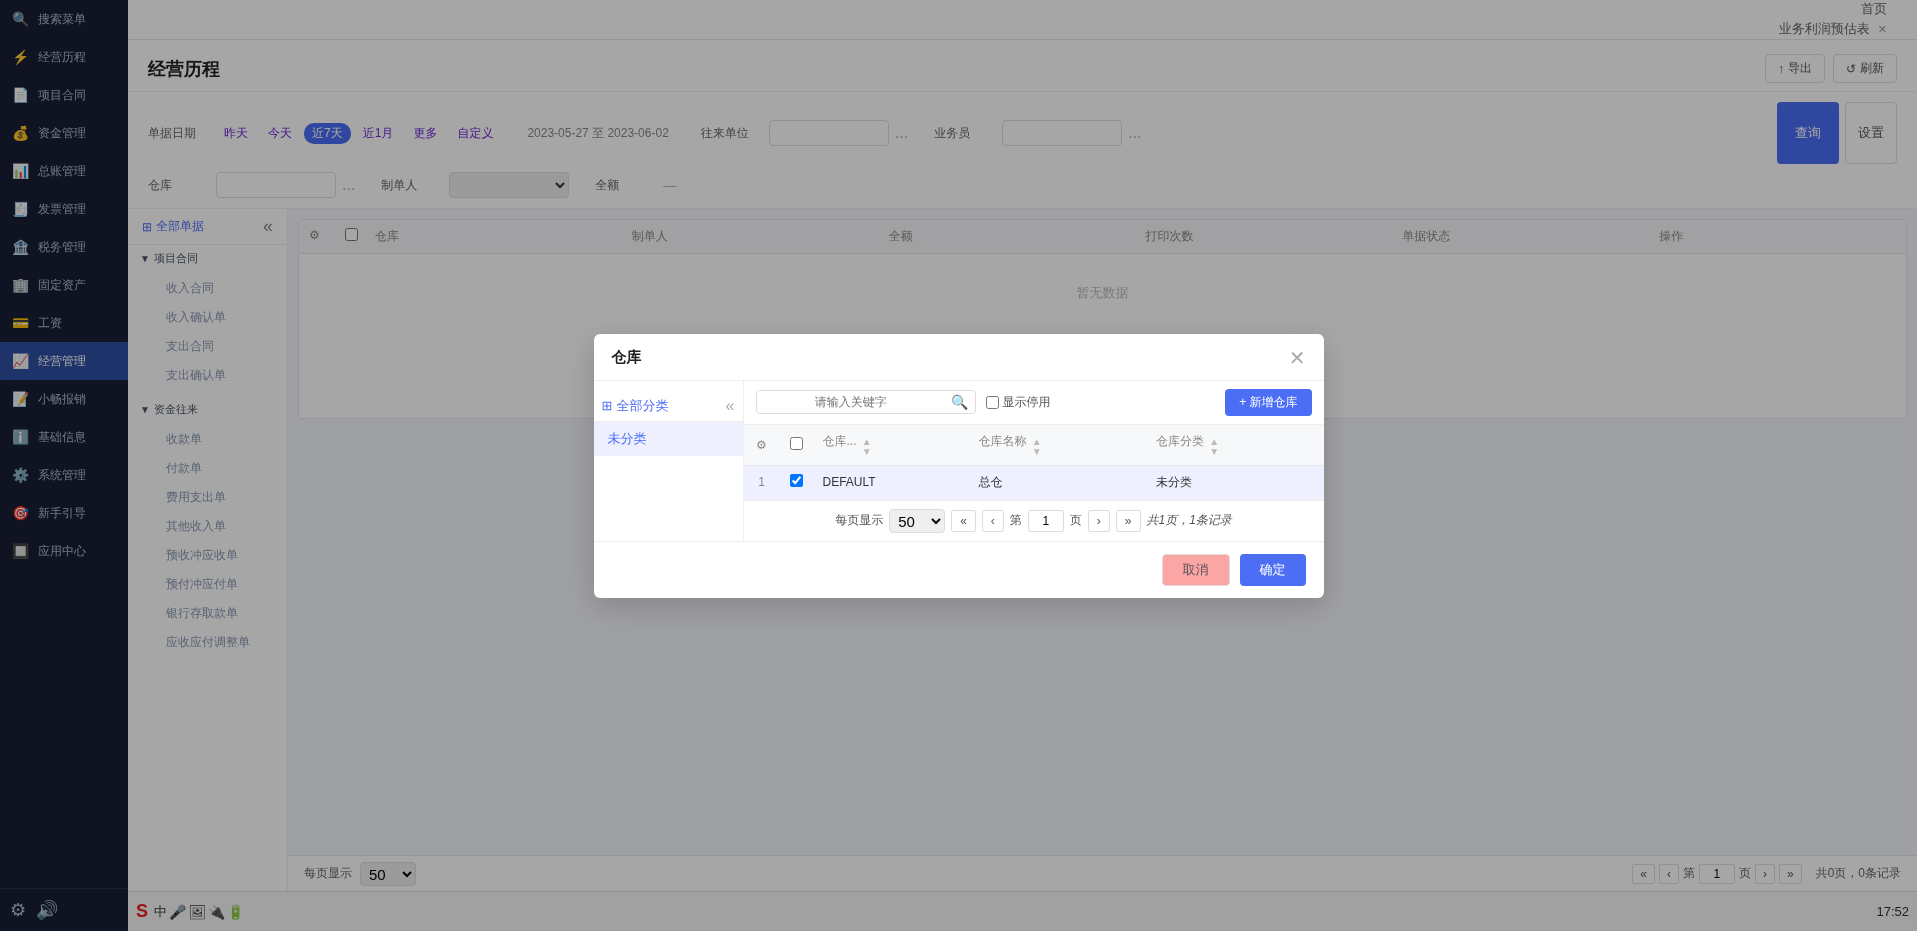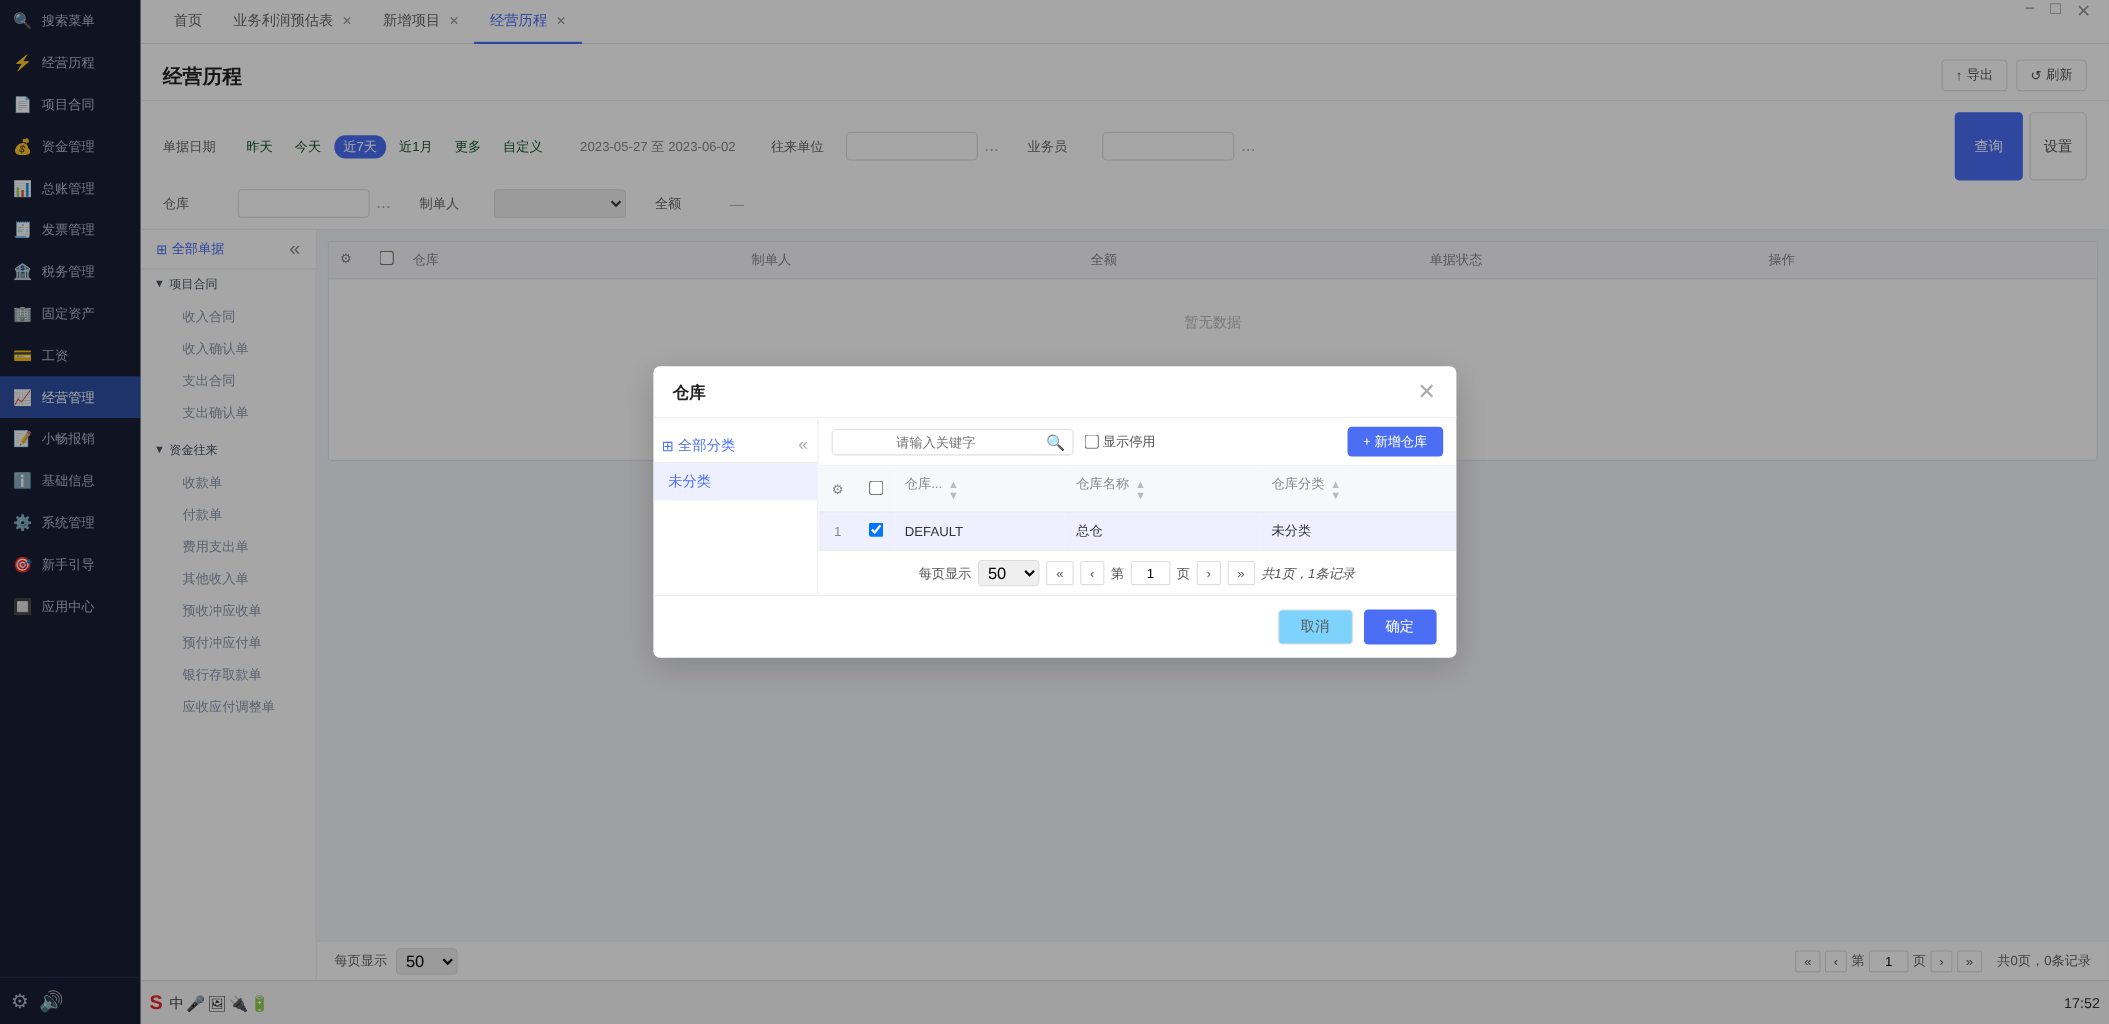--- a/index.html
+++ b/index.html
@@ -12,38 +12,38 @@
     .sidebar { width: 128px; background: #1a2035; display: flex; flex-direction: column; flex-shrink: 0; }
     .sidebar-item { padding: 10px 12px; display: flex; align-items: center; gap: 8px; color: #b0b8cc; font-size: 12px; cursor: pointer; }
     .sidebar-item.active { background: #2d4fa1; color: #fff; }
     .sidebar-item .icon { width: 18px; height: 18px; display: inline-flex; align-items: center; justify-content: center; font-size: 14px; }
     .sidebar-bottom { margin-top: auto; padding: 10px; display: flex; gap: 10px; color: #b0b8cc; font-size: 18px; cursor: pointer; border-top: 1px solid #2a3550; }
 
     
     .main-area { flex: 1; display: flex; flex-direction: column; background: #f0f2f5; }
 
     
-    .tab-bar { background: #fff; display: flex; align-items: flex-start; border-bottom: 1px solid #e4e7ed; padding: 0 16px; height: 40px; gap: 0; }
+    .tab-bar { background: #fff; display: flex; align-items: flex-end; border-bottom: 1px solid #e4e7ed; padding: 0 16px; height: 40px; gap: 0; flex-direction: column; }
     .tab { padding: 0 14px; height: 40px; display: flex; align-items: center; gap: 6px; font-size: 13px; color: #666; cursor: pointer; border-bottom: 2px solid transparent; white-space: nowrap; }
     .tab.active { color: #4b6ef5; border-bottom: 2px solid #4b6ef5; font-weight: 500; }
     .tab .close-btn { font-size: 11px; color: #999; margin-left: 2px; }
     .window-controls { margin-left: auto; display: flex; gap: 14px; font-size: 16px; color: #999; }
 
     
     .page-header { padding: 14px 20px 8px 20px; background: #fff; border-bottom: 1px solid #eee; display: flex; align-items: center; justify-content: space-between; }
     .page-title { font-size: 18px; font-weight: 600; color: #222; }
     .header-actions { display: flex; gap: 8px; }
     .btn-export, .btn-refresh { padding: 5px 12px; border: 1px solid #ddd; border-radius: 4px; background: #fff; color: #555; font-size: 12px; cursor: pointer; display: flex; align-items: center; gap: 4px; }
 
     
     .filter-bar { background: #fff; padding: 10px 20px; border-bottom: 1px solid #eee; }
     .filter-row { display: flex; align-items: center; gap: 12px; margin-bottom: 8px; }
     .filter-label { color: #666; font-size: 12px; min-width: 56px; }
     .date-tabs { display: flex; gap: 4px; }
-    .date-tab { padding: 2px 8px; border-radius: 3px; font-size: 12px; color: #14532d; cursor: pointer; background: none; border: none; }
+    .date-tab { padding: 2px 8px; border-radius: 3px; font-size: 12px; color: #6d28d9; cursor: pointer; background: none; border: none; }
     .date-tab.active { background: #4b6ef5; color: #fff; border-radius: 10px; }
     .date-range { font-size: 12px; color: #888; margin-left: 14px; }
     .filter-input-wrap { display: flex; align-items: center; gap: 6px; }
     .filter-input { border: 1px solid #ddd; border-radius: 4px; padding: 3px 8px; font-size: 12px; color: #333; width: 160px; height: 26px; }
     .filter-dots { color: #aaa; font-size: 16px; cursor: pointer; }
     .filter-select { border: 1px solid #ddd; border-radius: 4px; padding: 3px 8px; font-size: 12px; color: #333; height: 26px; }
     .btn-query { background: #4b6ef5; color: #fff; border: none; border-radius: 4px; padding: 22px 18px; font-size: 13px; cursor: pointer; }
     .btn-settings { background: #fff; border: 1px solid #ddd; border-radius: 4px; padding: 5px 12px; font-size: 13px; cursor: pointer; color: #555; }
     .dash { color: #aaa; }
     .filter-row2 { display: flex; align-items: center; gap: 12px; }
@@ -97,21 +97,21 @@
     .modal-table th { background: #f7f8fa; padding: 8px 10px; text-align: left; color: #888; border-bottom: 1px solid #e4e7ed; font-weight: 400; }
     .modal-table th .sort-arrows { font-size: 10px; color: #bbb; display: inline-flex; flex-direction: column; line-height: 1; margin-left: 2px; }
     .modal-table td { padding: 8px 10px; border-bottom: 1px solid #f0f0f0; color: #333; }
     .modal-table tr.selected td { background: #eef0ff; }
     .modal-table .checkbox-col { width: 30px; }
     .modal-table .num-col { width: 36px; color: #888; text-align: center; }
     .modal-pagination { padding: 8px 12px; display: flex; align-items: center; justify-content: center; gap: 6px; border-top: 1px solid #eee; font-size: 12px; color: #555; background: #fff; }
     .modal-page-btn { border: 1px solid #ddd; background: #fff; padding: 3px 8px; cursor: pointer; color: #555; border-radius: 2px; font-size: 12px; }
     .modal-page-input { border: 1px solid #ddd; width: 36px; text-align: center; padding: 3px; border-radius: 2px; font-size: 12px; }
     .modal-footer { padding: 12px 18px; display: flex; justify-content: flex-end; gap: 10px; border-top: 1px solid #eee; }
-    .btn-cancel { background: #7dd3fc; border: 1px solid #ddd; border-radius: 4px; padding: 6px 20px; font-size: 13px; cursor: pointer; color: #555; }
+    .btn-cancel { background: #fca5a5; border: 1px solid #ddd; border-radius: 4px; padding: 6px 20px; font-size: 13px; cursor: pointer; color: #555; }
     .btn-confirm { background: #4b6ef5; color: #fff; border: none; border-radius: 4px; padding: 6px 20px; font-size: 13px; cursor: pointer; }
     .per-page-select { border: 1px solid #ddd; border-radius: 4px; padding: 2px 4px; font-size: 15px; height: 24px; }
   </style>
 </head>
 <body>
 
 <div class="app-container">
 
   <div class="sidebar">
     <div class="sidebar-item">
@@ -304,20 +304,21 @@
         <div style="flex:1;display:flex;flex-direction:column;overflow:hidden;">
           <div style="flex:1;overflow:auto;padding:10px;">
             <div style="background:#fff;border:1px solid #e4e7ed;border-radius:3px;min-height:200px;">
 
               <div style="display:flex;background:#f7f8fa;border-bottom:1px solid #e4e7ed;font-size:12px;color:#888;">
                 <div style="padding:8px 10px;width:36px;">⚙</div>
                 <div style="padding:8px 10px;width:30px;"><input type="checkbox" style=""></div>
                 <div style="padding:8px 10px;flex:1;">仓库</div>
                 <div style="padding:8px 10px;flex:1;">制单人</div>
                 <div style="padding:8px 10px;flex:1;">全额</div>
+                <div style="padding:8px 10px;flex:1;">打印次数</div>
                 <div style="padding:8px 10px;flex:1;">单据状态</div>
                 <div style="padding:8px 10px;flex:1;">操作</div>
               </div>
 
               <div style="padding:30px;text-align:center;color:#bbb;font-size:13px;">
                 <div>暂无数据</div>
               </div>
             </div>
           </div>
 

